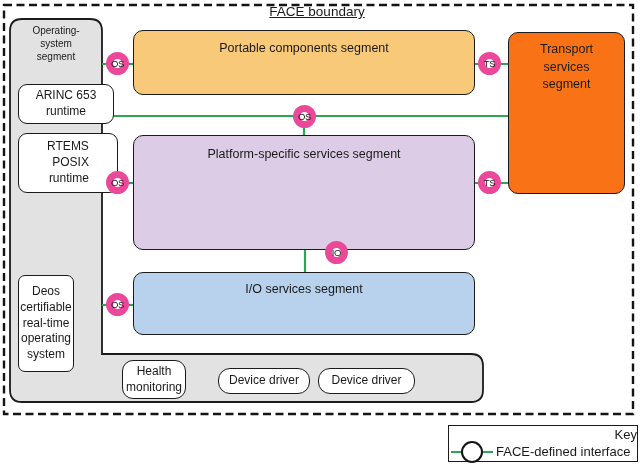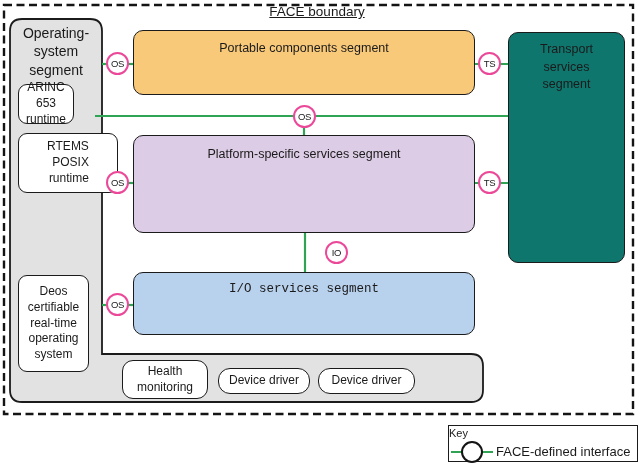--- a/index.html
+++ b/index.html
@@ -15,28 +15,28 @@
   .seg .seg-title{
     position:absolute;left:0;right:0;text-align:center;font-size:12.5px;white-space:pre-line;line-height:1.4;
   }
   .subbox{
     position:absolute;background:#fff;border:1.8px solid #1b1b1b;border-radius:9px;box-sizing:border-box;
     display:flex;align-items:center;justify-content:center;text-align:center;
     font-size:12px;line-height:1.32;white-space:pre-line;
   }
   .iface{
     position:absolute;width:23px;height:23px;border-radius:50%;background:#fff;
-    border:2px solid #ec4899;box-sizing:border-box;display:flex;align-items:center;justify-content:center;
+    border:7px solid #ec4899;box-sizing:border-box;display:flex;align-items:center;justify-content:center;
     font-size:9.5px;letter-spacing:-0.3px;
   }
   #key-box{
     position:absolute;left:448px;top:425px;width:190px;height:37px;background:#fff;
     border:1.8px solid #1b1b1b;box-sizing:border-box;
   }
-  #key-title{position:absolute;left:0;right:0;top:1px;text-align:left;font-size:11px;}
+  #key-title{position:absolute;left:0;right:0;top:1px;text-align:right;font-size:13px;}
   #key-row{position:absolute;left:0;top:15px;width:100%;height:22px;}
   #key-circle{
     position:absolute;left:12px;top:0;width:22px;height:22px;border-radius:50%;
     background:#fff;border:2px solid #141414;box-sizing:border-box;z-index:2;
   }
   #key-line{position:absolute;left:2px;top:10px;width:42px;height:2px;background:#2EA454;z-index:1;}
   #key-label{position:absolute;left:47px;top:3px;font-size:13px;white-space:nowrap;}
   #face-boundary-label{position:absolute;left:237px;top:4px;width:160px;text-align:center;font-size:13.5px;text-decoration:underline;}
 </style>
 </head>
@@ -58,54 +58,54 @@
       <line x1="102" y1="64" x2="133" y2="64"></line>
       <line x1="475" y1="64" x2="508" y2="64"></line>
       <line x1="102" y1="183" x2="133" y2="183"></line>
       <line x1="475" y1="183" x2="508" y2="183"></line>
       <line x1="102" y1="305" x2="133" y2="305"></line>
     </g>
   </svg>
 
   <div id="face-boundary-label">FACE boundary</div>
 
-  <div class="lbl" style="left:10px;top:24px;width:92px;font-size:14px;">Operating-
+  <div class="lbl" style="left:10px;top:24px;width:92px;font-size:10px;">Operating-
 system
 segment</div>
 
-  <div class="subbox" style="left:18px;top:84px;width:56px;height:40px;">ARINC 653
+  <div class="subbox" style="left:18px;top:84px;width:96px;height:40px;">ARINC 653
 runtime</div>
   <div class="subbox" style="left:18px;top:133px;width:100px;height:60px;text-align:right;">RTEMS
 POSIX
 runtime</div>
-  <div class="subbox" style="left:18px;top:275px;width:71px;height:97px;">Deos
+  <div class="subbox" style="left:18px;top:275px;width:56px;height:97px;border-radius:7px;">Deos
 certifiable
 real-time
 operating
 system</div>
 
   <div class="seg" style="left:133px;top:30px;width:342px;height:65px;background:#F9C97A;">
     <div class="seg-title" style="top:9px;">Portable components segment</div>
   </div>
 
-  <div class="seg" style="left:133px;top:135px;width:342px;height:98px;background:#DDCCE5;">
+  <div class="seg" style="left:133px;top:135px;width:342px;height:115px;background:#DDCCE5;">
     <div class="seg-title" style="top:10px;">Platform-specific services segment</div>
   </div>
 
-  <div class="seg" style="left:133px;top:272px;width:342px;height:63px;background:#B8D1ED;font-family:Liberation Mono, monospace;">
+  <div class="seg" style="left:133px;top:272px;width:342px;height:63px;background:#B8D1ED;">
     <div class="seg-title" style="top:8px;">I/O services segment</div>
   </div>
 
-  <div class="seg" style="left:508px;top:32px;width:117px;height:231px;background:#0f766e;">
+  <div class="seg" style="left:508px;top:32px;width:117px;height:162px;background:#f97316;">
     <div class="seg-title" style="top:8px;">Transport
 services
 segment</div>
   </div>
 
-  <div class="subbox" style="left:122px;top:360px;width:86px;height:39px;border-radius:11px;">Health
+  <div class="subbox" style="left:122px;top:360px;width:64px;height:39px;border-radius:11px;">Health
 monitoring</div>
   <div class="subbox" style="left:218px;top:368px;width:92px;height:26px;border-radius:12px;">Device driver</div>
   <div class="subbox" style="left:318px;top:368px;width:97px;height:26px;border-radius:12px;">Device driver</div>
 
   <div class="iface" style="left:106px;top:52px;">OS</div>
   <div class="iface" style="left:478px;top:52px;">TS</div>
   <div class="iface" style="left:293px;top:105px;">OS</div>
   <div class="iface" style="left:106px;top:171px;">OS</div>
   <div class="iface" style="left:478px;top:171px;">TS</div>
   <div class="iface" style="left:293px;top:241px;margin-left:32px;">IO</div>

